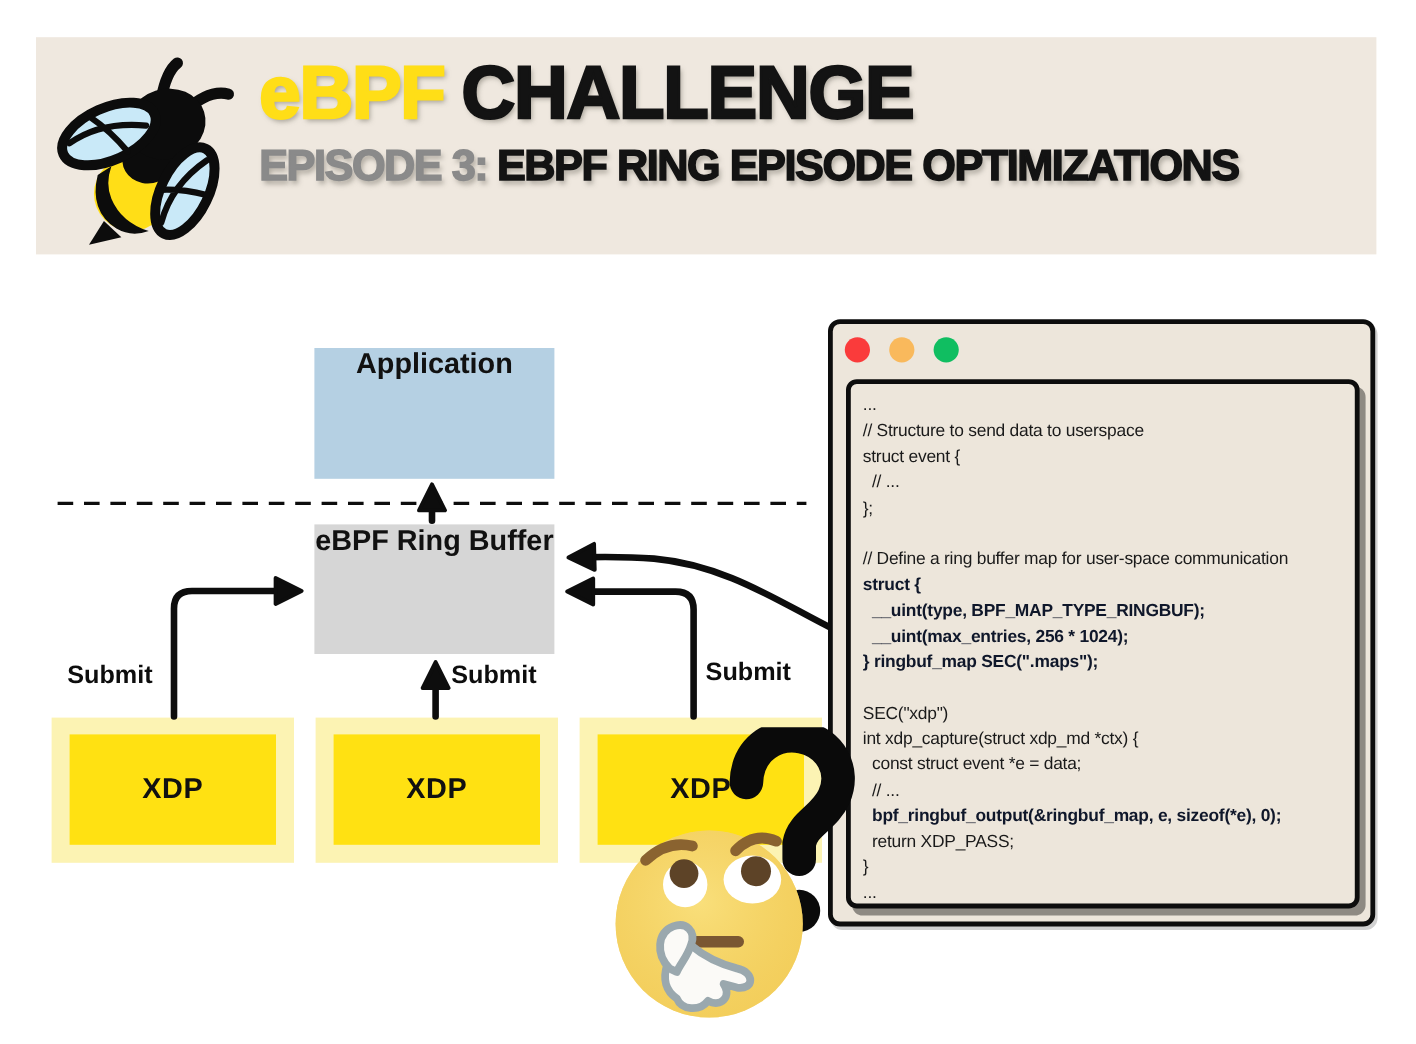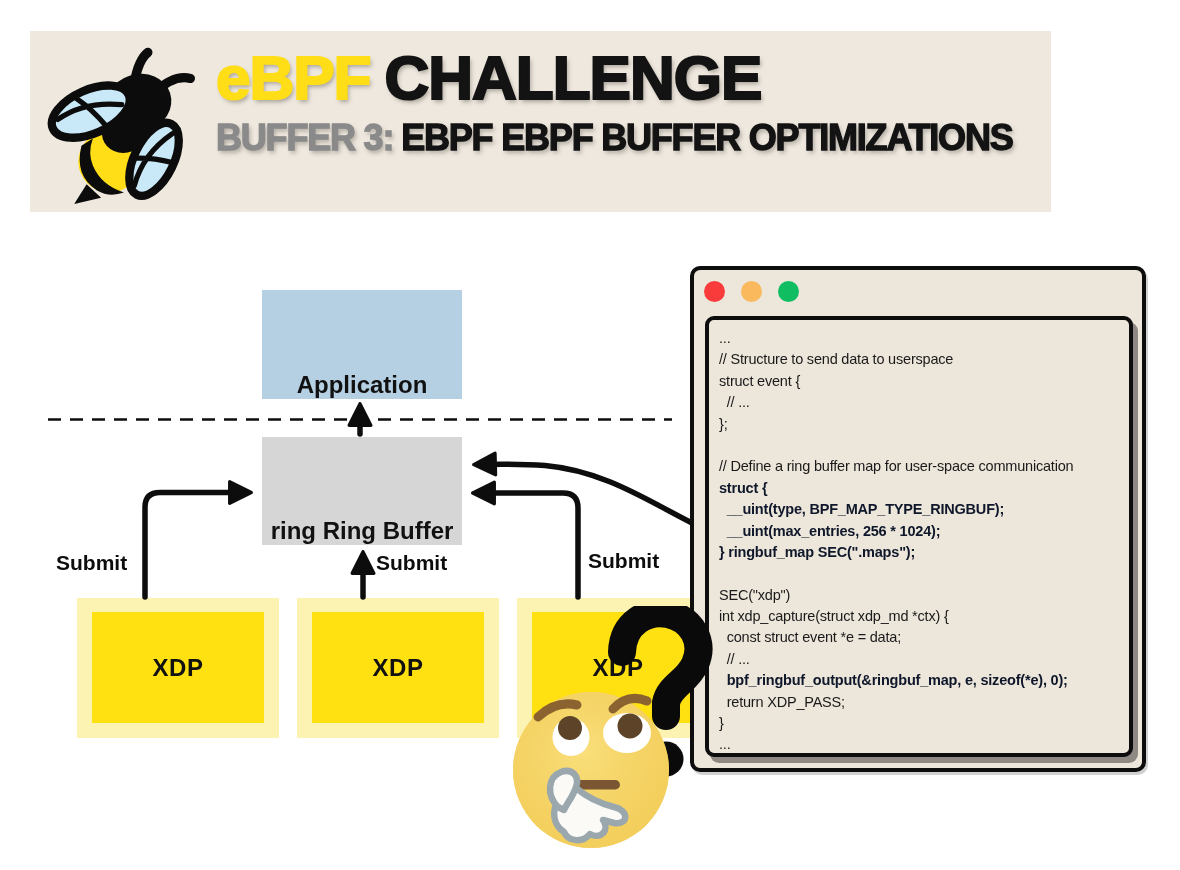--- a/index.html
+++ b/index.html
@@ -4,44 +4,44 @@
 <style>
   * { margin:0; padding:0; box-sizing:border-box; }
   html,body { background:#ffffff; }
   .page {
     position:relative; width:1180px; height:870px; overflow:hidden;
     background:#ffffff; font-family:"Liberation Sans", sans-serif;
   }
 
   
   .banner {
-    position:absolute; left:30px; top:31px; width:1021px; height:181px;
+    position:absolute; left:30px; top:31px; width:1117px; height:181px;
     background:var(--banner_bg,#EFE8DF); z-index:1;text-decoration:underline;
   }
   .bee { position:absolute; left:16px; top:8px; width:158px; height:166px; }
   .titles { position:absolute; left:186px; top:10px; white-space:nowrap; }
   .title-line {
     font-weight:bold; font-size:62px; line-height:74px; letter-spacing:-1px;
     -webkit-text-stroke:2.2px; text-shadow:2px 3px 4px rgba(110,105,95,.55);
   }
   .t-accent { color:var(--accent_yellow,#FFDE17); margin-right:14px; }
   .t-rest   { color:#131313; }
   .subtitle-line {
     font-weight:bold; font-size:36px; line-height:46px; letter-spacing:-1.2px;
     -webkit-text-stroke:1.3px; text-shadow:2px 3px 4px rgba(110,105,95,.5);
   }
   .s-accent { color:var(--subtitle_gray,#8A8A8A); margin-right:8px; }
   .s-rest   { color:#131313; }
 
   
-  .dbox { position:absolute; display:flex; align-items:flex-end; justify-content:center;
+  .dbox { position:absolute; display:flex; align-items:flex-start; justify-content:center;
           font-weight:bold; font-size:24px; color:#111; z-index:1; }
   .app-box    { left:262px; top:290px; width:200px; height:109px; background:var(--app_blue,#B5D0E3); }
   .buffer-box { left:262px; top:437px; width:200px; height:108px; background:var(--buffer_gray,#D6D6D6); }
-  .xdp-outer  { position:absolute; top:598px; width:202px; height:140px; background:var(--xdp_halo,#FCF3B3); z-index:1;margin-left:34px; }
+  .xdp-outer  { position:absolute; top:598px; width:202px; height:121px; background:var(--xdp_halo,#FCF3B3); z-index:1; }
   .xdp-1 { left:43px; } .xdp-2 { left:263px; } .xdp-3 { left:483px; }
   .xdp-inner  { position:absolute; left:15px; top:14px; right:15px; bottom:15px;
                 background:var(--xdp_yellow,#FFE112); display:flex; align-items:center; justify-content:center;
                 font-weight:bold; font-size:24px; letter-spacing:.5px; color:#111; }
   .submit { position:absolute; font-weight:bold; font-size:21px; color:#0d0d0d; z-index:1; }
   .submit-1 { left:56px;  top:551px; }
   .submit-2 { left:376px; top:551px; }
   .submit-3 { left:588px; top:549px; }
 
   .arrows { position:absolute; left:0; top:0; width:1180px; height:870px; z-index:2; pointer-events:none; }
@@ -95,30 +95,30 @@
           <ellipse cx="103" cy="116" rx="38" ry="19" fill="var(--wing_blue,#C9E9F8)" stroke="#0c0c0c" stroke-width="8"></ellipse>
           <path d="M72,110 Q103,104 133,121 M96,99 Q104,114 108,133" stroke="#0c0c0c" stroke-width="5" fill="none"></path>
         </g>
       </g>
     </svg>
     <div class="titles">
       <div class="title-line">
         <span class="t-accent">eBPF</span><span class="t-rest">CHALLENGE</span>
       </div>
       <div class="subtitle-line">
-        <span class="s-accent">BUFFER 3:</span><span class="s-rest">EBPF EBPF BUFFER OPTIMIZATIONS</span>
+        <span class="s-accent">EPISODE 3:</span><span class="s-rest">EBPF RING EPISODE OPTIMIZATIONS</span>
       </div>
     </div>
   </header>
 
   <div class="dbox app-box">
     <span>Application</span>
   </div>
   <div class="dbox buffer-box">
-    <span>ring Ring Buffer</span>
+    <span>eBPF Ring Buffer</span>
   </div>
 
   <div class="xdp-outer xdp-1">
     <div class="xdp-inner">XDP</div>
   </div>
   <div class="xdp-outer xdp-2">
     <div class="xdp-inner">XDP</div>
   </div>
   <div class="xdp-outer xdp-3">
     <div class="xdp-inner">XDP</div>

